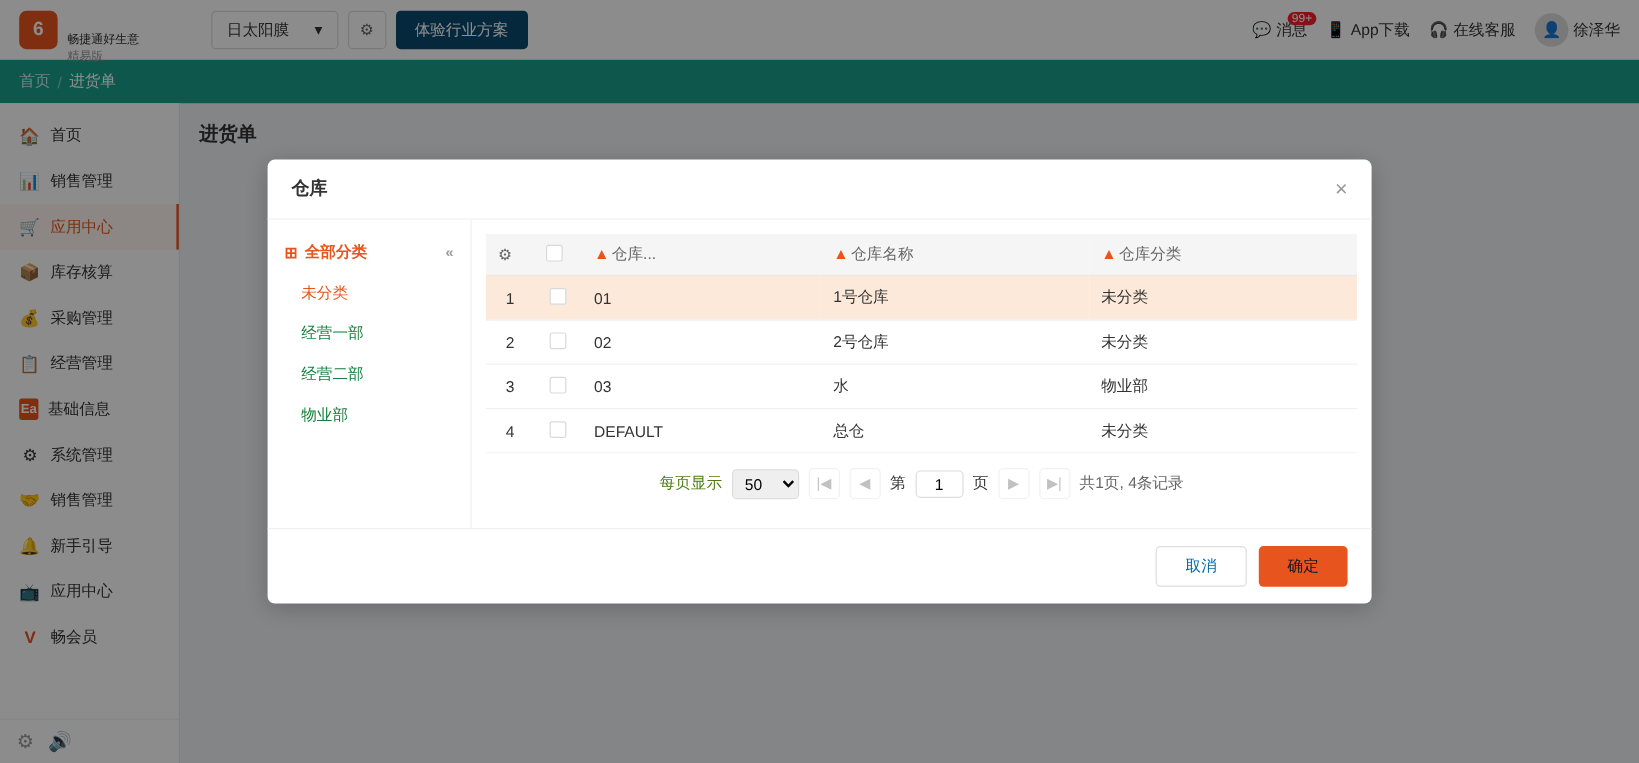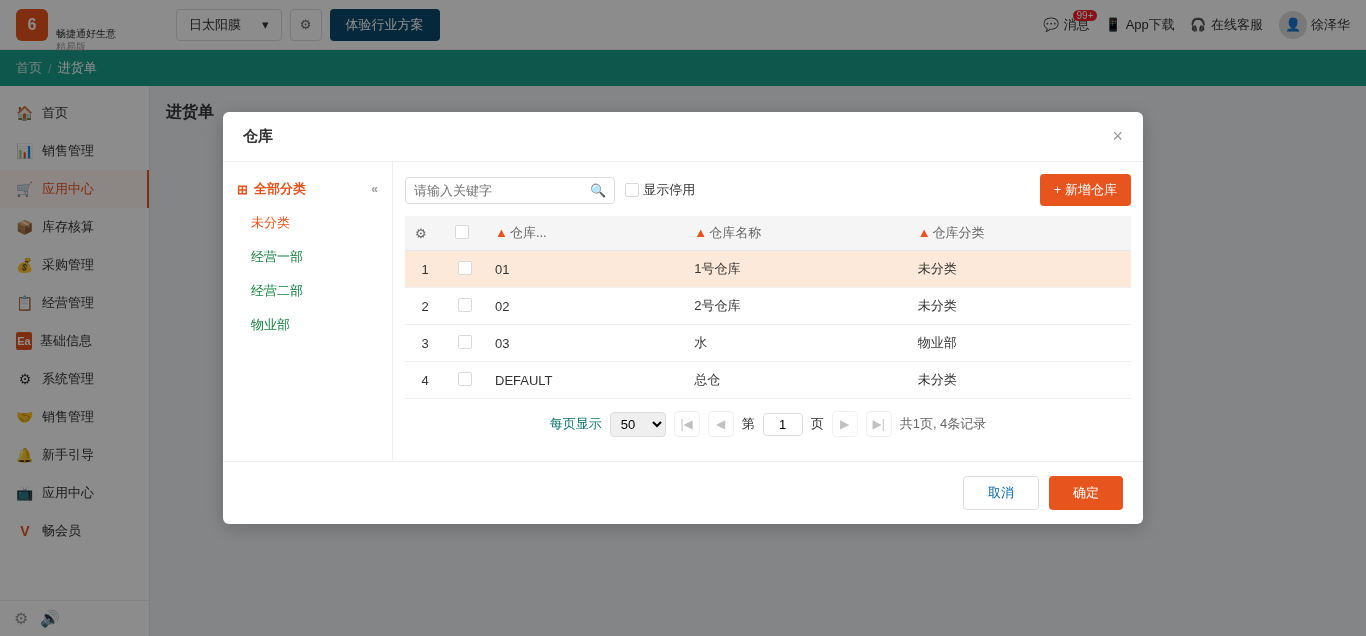--- a/index.html
+++ b/index.html
@@ -178,21 +178,21 @@
     .th-gear { width: 40px; text-align: center; }
     .th-check { width: 40px; text-align: center; }
     .td-center { text-align: center; }
     .sort-icon { color: #e8541e; margin-right: 2px; }
 
     
     .pagination {
       display: flex; align-items: center; justify-content: center;
       gap: 8px; padding: 12px; font-size: 13px; color: #333; margin-top: auto;
     }
-    .page-size-label { color: #0f766e; }
+    .page-size-label { color: #4d7c0f; }
     .page-size-select {
       border: 1px solid #ddd; border-radius: 4px; padding: 3px 6px;
       font-size: 13px; cursor: pointer;
     }
     .page-nav-btn {
       width: 26px; height: 26px; border: 1px solid #ddd; border-radius: 4px;
       display: flex; align-items: center; justify-content: center;
       cursor: pointer; color: #666; font-size: 12px;
     }
     .page-nav-btn.disabled { opacity: 0.4; cursor: not-allowed; }
@@ -205,21 +205,21 @@
     
     .modal-footer {
       display: flex; justify-content: flex-end; gap: 10px;
       padding: 14px 20px; border-top: 1px solid #f0f0f0;
     }
     .cancel-btn {
       border: 1px solid #ddd; background: #fff; border-radius: 4px;
       padding: 7px 24px; cursor: pointer; font-size: 13px; color: #0369a1;
     }
     .confirm-btn {
-      background: #e8541e; color: #ffffff; border: none; border-radius: 4px;
+      background: #e8541e; color: #0f172a; border: none; border-radius: 4px;
       padding: 7px 24px; cursor: pointer; font-size: 13px;
     }
   </style>
 </head>
 <body>
 
 <div class="overlay"></div>
 
 <div class="top-header">
   <div class="logo-area">
@@ -355,31 +355,20 @@
         <span class="collapse-btn">«</span>
       </div>
       <div class="category-item selected">未分类</div>
       <div class="category-item">经营一部</div>
       <div class="category-item">经营二部</div>
       <div class="category-item">物业部</div>
     </div>
 
     <div class="table-panel">
 
-      <div class="table-toolbar">
-        <div class="search-box">
-          <input class="search-input" type="text" placeholder="请输入关键字" style="">
-          <span class="search-icon">🔍</span>
-        </div>
-        <label class="show-disabled-label">
-          <span class="checkbox-square"></span>
-          <span>显示停用</span>
-        </label>
-        <button class="add-btn">+ 新增仓库</button>
-      </div>
 
       <div style="overflow-x:auto;">
         <table class="data-table">
           <thead>
             <tr>
               <th class="th-gear td-center">⚙</th>
               <th class="th-check td-center">
                 <span class="checkbox-square"></span>
               </th>
               <th><span class="sort-icon">▲</span>仓库...</th>

